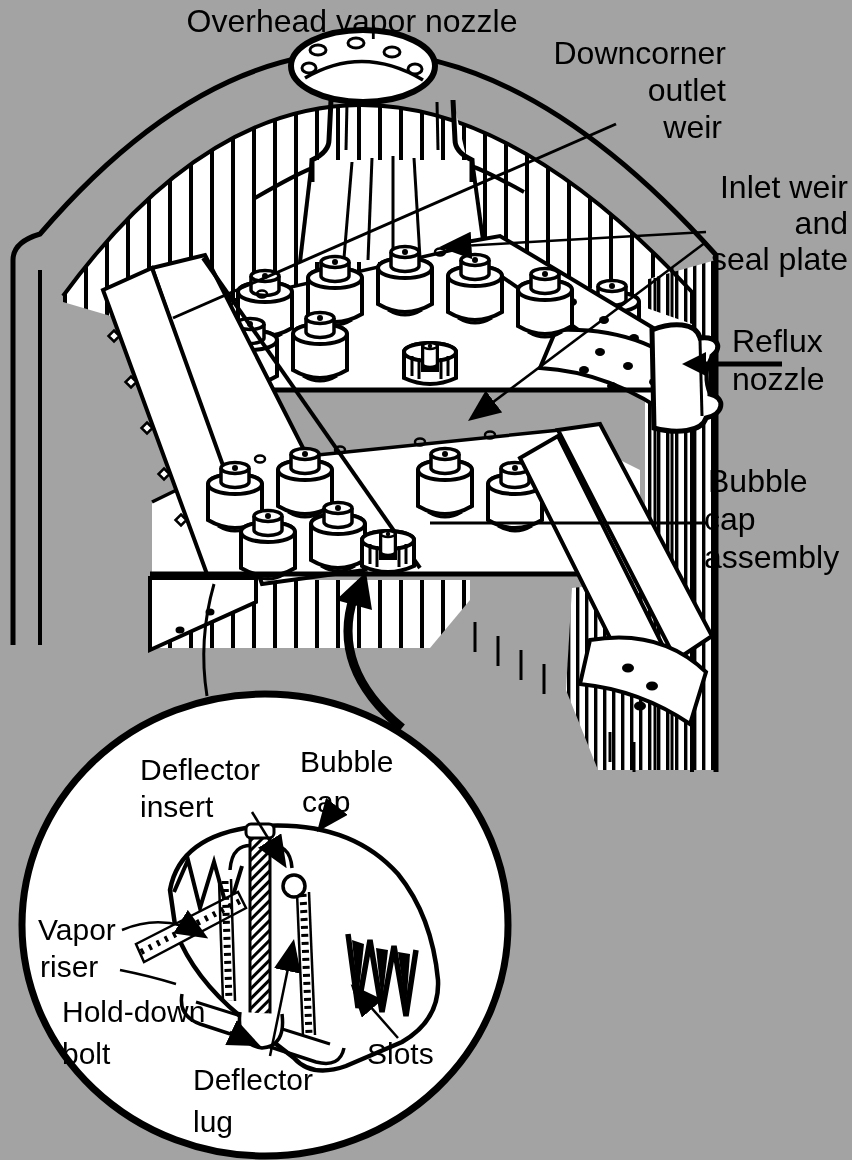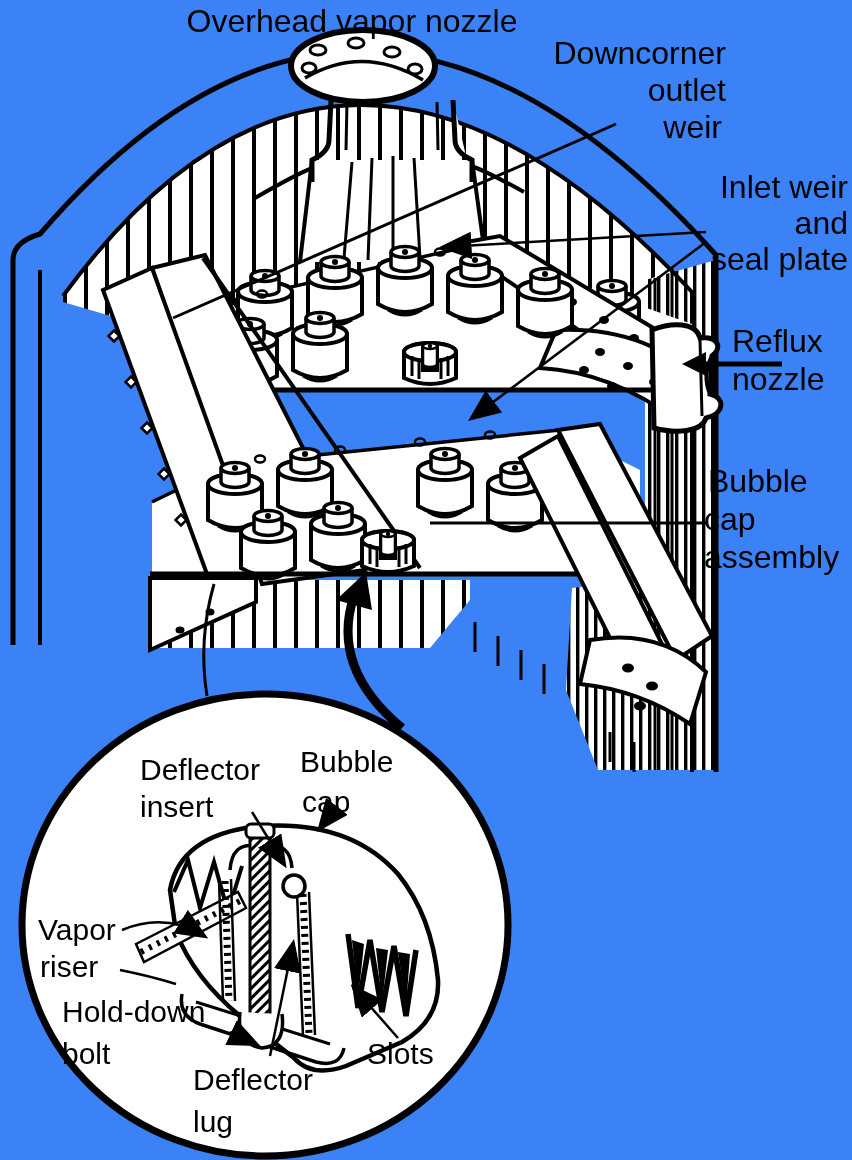--- a/index.html
+++ b/index.html
@@ -1,16 +1,16 @@
 <!DOCTYPE html>
 <html><head>
 <meta charset="utf-8">
 <style>
   html,body{margin:0;padding:0;background:#ffffff;}
-  .page{position:relative;width:852px;height:1160px;background:#3b82f6;overflow:hidden;
+  .page{position:relative;width:852px;height:1160px;background:#a3a3a3;overflow:hidden;
         font-family:"Liberation Sans", sans-serif;}
   svg{position:absolute;left:0;top:0;}
   text{fill:#000;}
   .lbl{font-size:32px;}
   .lbl-sm{font-size:30px;}
 </style>
 </head>
 <body>
 
 <div class="page">

